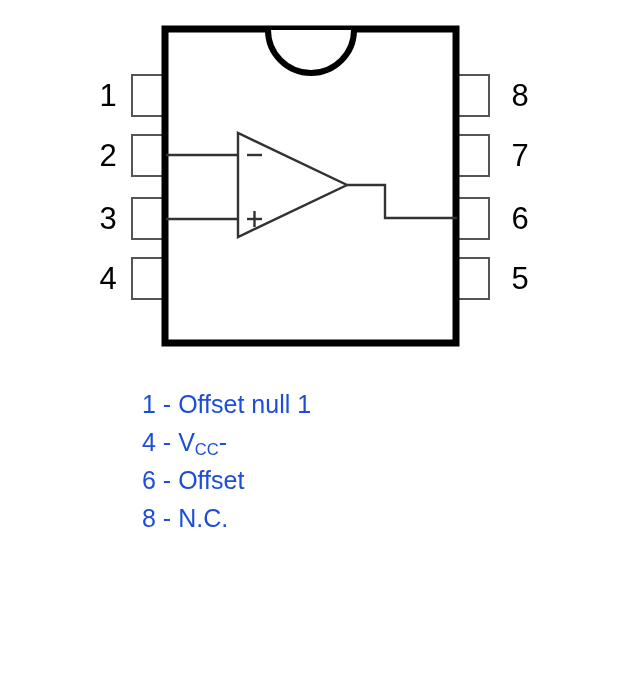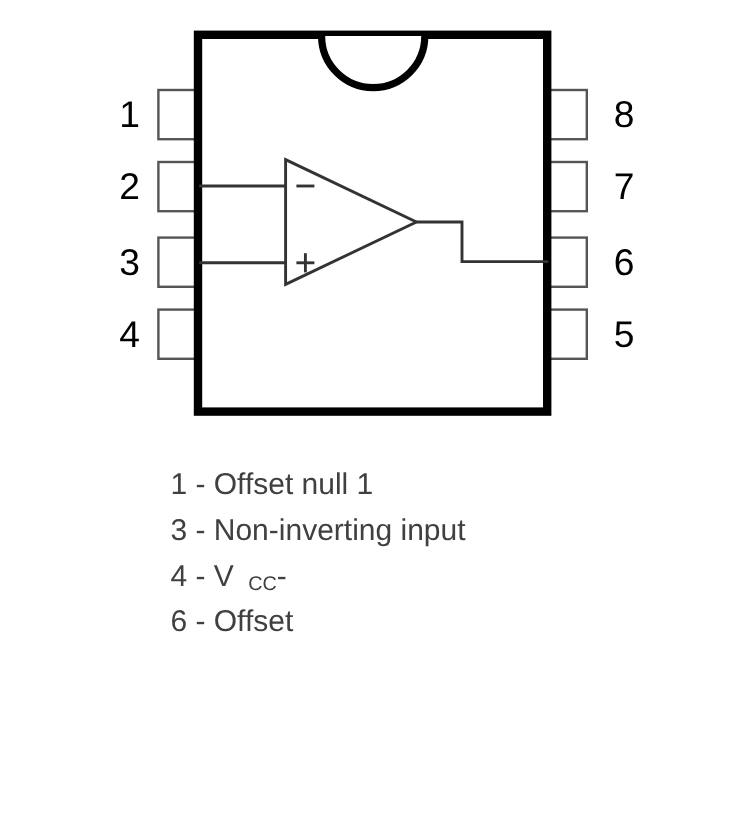--- a/index.html
+++ b/index.html
@@ -50,32 +50,31 @@
     top: 385px;
     width: 420px;
   }
 
   .legend-row {
     font-size: 25px;
     line-height: 38px;
     height: 38px;
     white-space: nowrap;
     font-family: "Liberation Sans", sans-serif;
-    color: #404040;
+    color: #1d4ed8;
   }
 
   .legend-num { }
   .legend-dash { }
   .legend-label { }
 
   .legend-label sub {
     font-size: 0.66em;
     vertical-align: -0.22em;
     line-height: 0;
-    margin-left: 12px;
   }
 </style>
 </head>
 <body>
 
 <div id="diagram-stage">
 
   <svg id="package-svg" width="630" height="360" viewBox="0 0 630 360">
 
     <g>
@@ -125,34 +124,34 @@
 
 <div id="legend">
 
   <div class="legend-row">
     <span class="legend-num">1</span>
     <span class="legend-dash">-</span>
     <span class="legend-label"><span>Offset null 1</span></span>
   </div>
 
 
-  <div class="legend-row">
-    <span class="legend-num">3</span>
-    <span class="legend-dash">-</span>
-    <span class="legend-label"><span>Non-inverting input</span></span>
-  </div>
 
   <div class="legend-row">
     <span class="legend-num">4</span>
     <span class="legend-dash">-</span>
     <span class="legend-label"><span>V</span><sub>CC</sub><span>-</span></span>
   </div>
 
 
   <div class="legend-row">
     <span class="legend-num">6</span>
     <span class="legend-dash">-</span>
     <span class="legend-label"><span>Offset</span></span>
   </div>
 
 
+  <div class="legend-row">
+    <span class="legend-num">8</span>
+    <span class="legend-dash">-</span>
+    <span class="legend-label"><span>N.C.</span></span>
+  </div>
 
 </div>
 
 </body></html>

